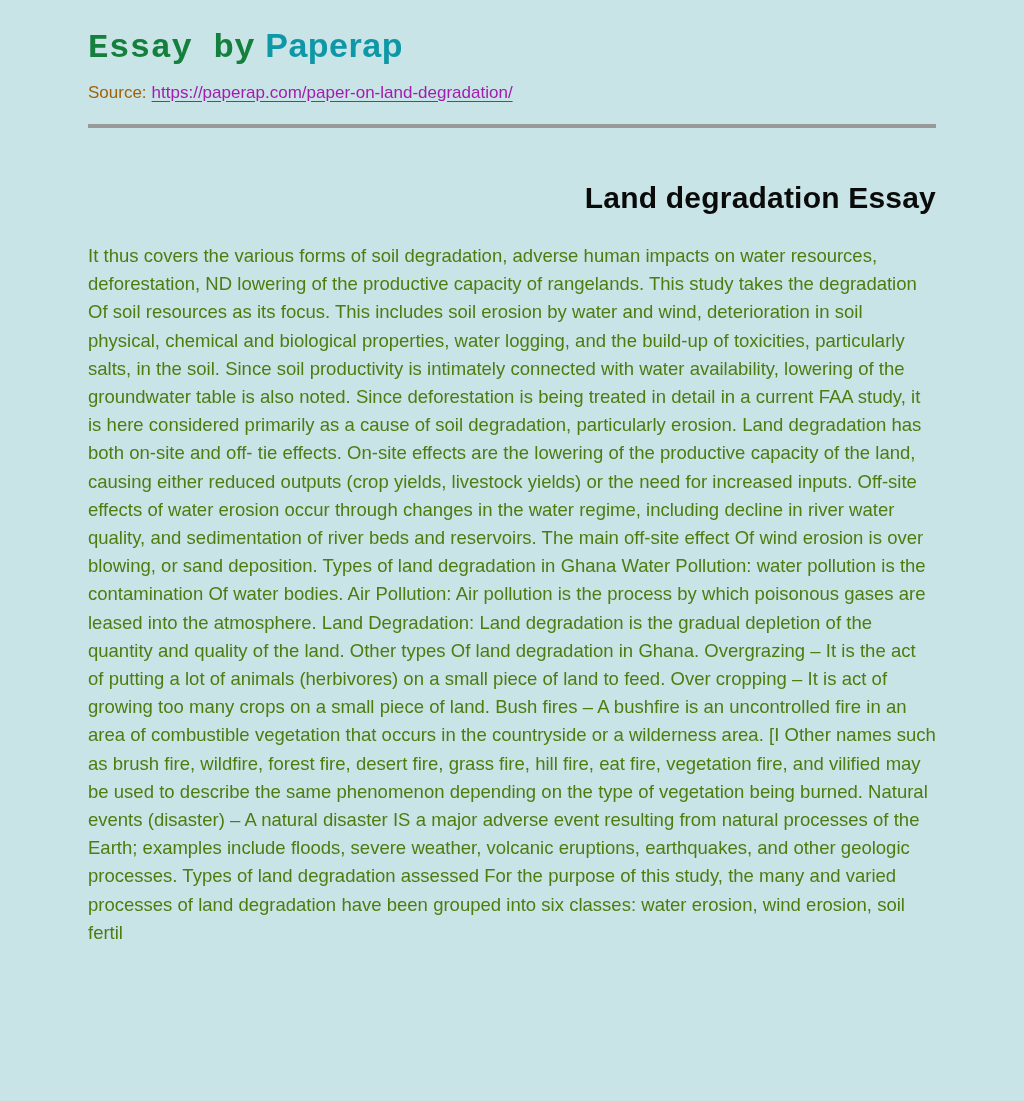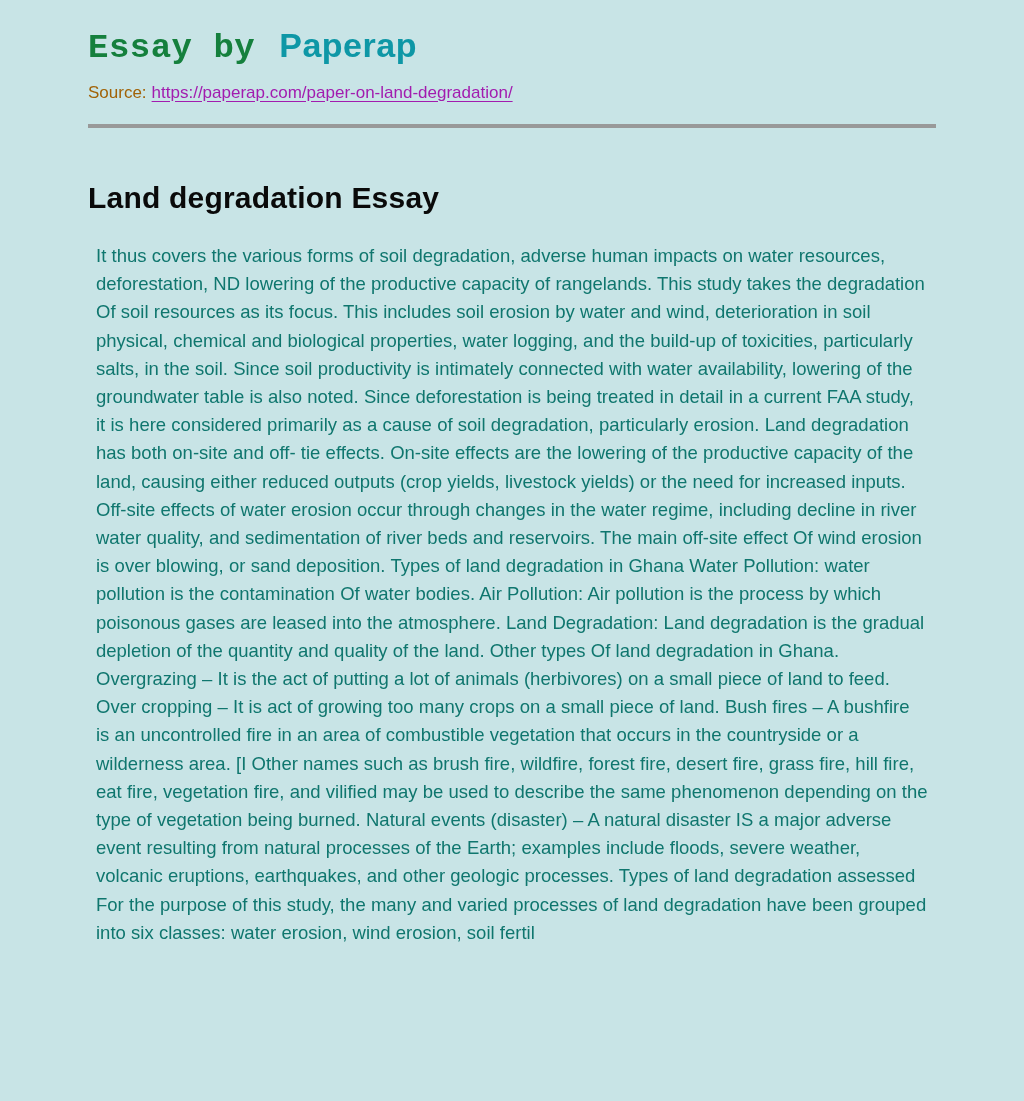--- a/index.html
+++ b/index.html
@@ -36,21 +36,21 @@
     letter-spacing: 0.5px;
     line-height: 42px;
     white-space: nowrap;
   }
   .brand-prefix {
     color: #15803d;
     font-family: Liberation Mono, monospace;
   }
   .brand-name {
     color: #0e97a6;
-    margin-left: 24px;
+    margin-left: 10px;
   }
 
   .source-line {
     margin-top: 12px;
     font-size: 17px;
     line-height: 24px;
     color: #6b6b6b;
     white-space: nowrap;
   }
   .source-label {
@@ -79,30 +79,31 @@
     left: 88px;
     top: 178px;
     width: 848px;
   }
 
   .article-title {
     font-size: 30px;
     font-weight: bold;
     color: #0a0a0a;
     line-height: 40px;
-    margin: 0 0 24px 0;
+    margin: 0 0 24px 12px;
     letter-spacing: 0.2px;
+    text-align: right;
   }
 
   .article-body {
     font-size: 18.5px;
     line-height: 28.2px;
-    color: #0f766e;
+    color: #4d7c0f;
     text-align: left;
-    margin: 8px;
+    margin: 0;
     word-spacing: 0.1px;
   }
 </style>
 </head>
 <body>
 
 <div class="page">
 
   <div class="header">
 

